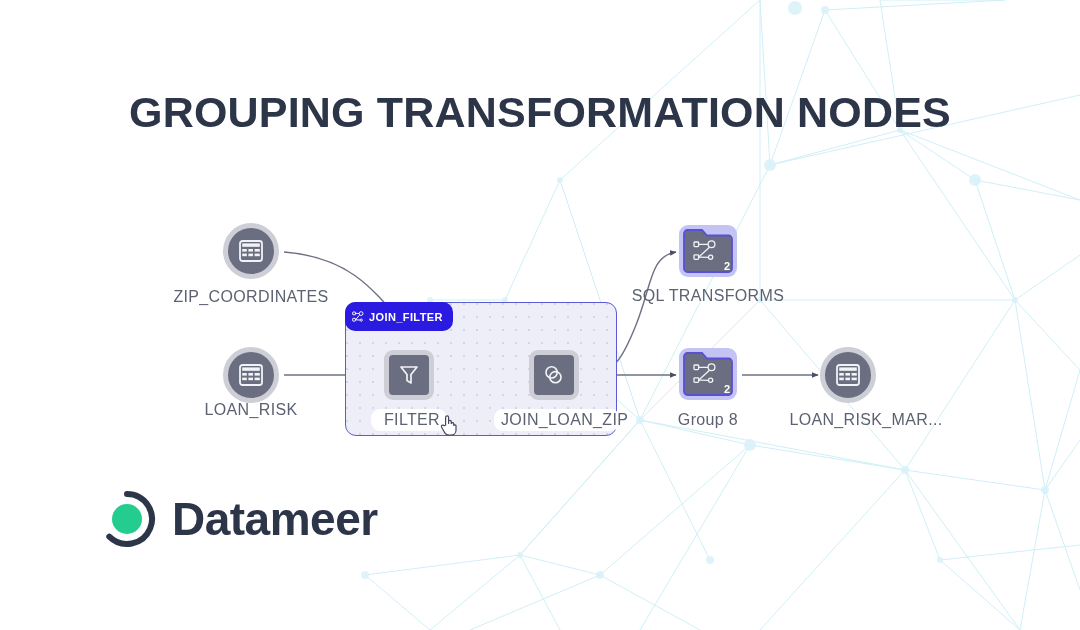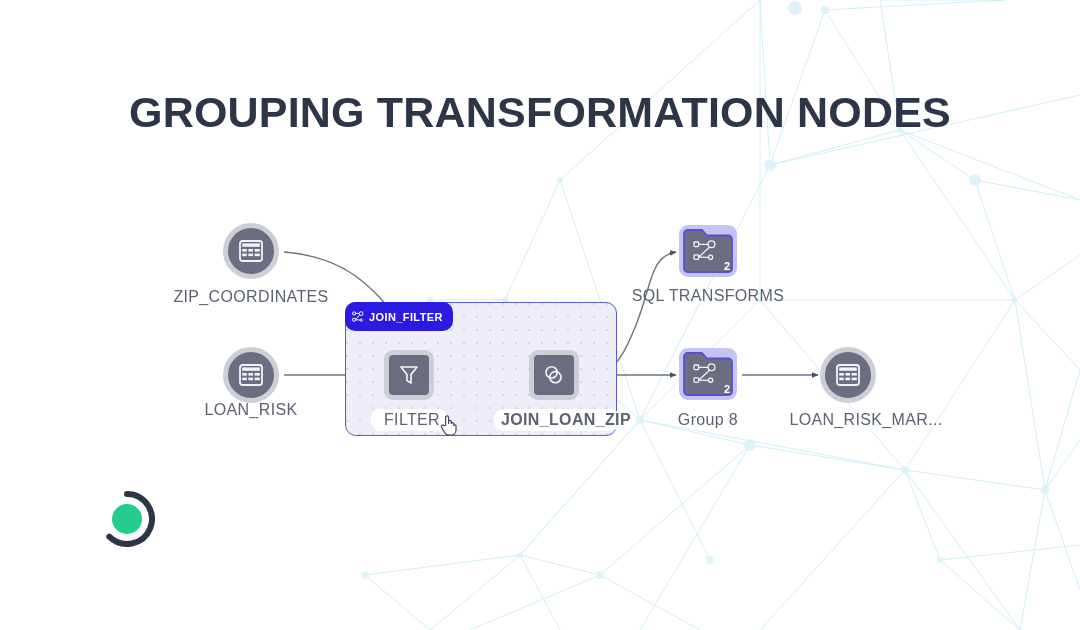--- a/index.html
+++ b/index.html
@@ -284,21 +284,21 @@
       </svg>
     </div>
     <div class="node-label inner" style="left:371px; top:409px; width:76px;text-align:right;">FILTER</div>
 
     <div class="node-square" style="left:529px; top:350px;">
       <svg width="24" height="22" viewBox="0 0 24 22">
         <circle cx="9.6" cy="8.4" r="5.6" fill="none" stroke="#f2f3f7" stroke-width="1.6"></circle>
         <circle cx="13.4" cy="13.2" r="5.6" fill="none" stroke="#f2f3f7" stroke-width="1.6"></circle>
       </svg>
     </div>
-    <div class="node-label inner" style="left:494px; top:409px; width:126px;font-weight:bold;">JOIN_LOAN_ZIP</div>
+    <div class="node-label inner" style="left:494px; top:409px; width:126px;">JOIN_LOAN_ZIP</div>
 
     <div class="node-folder" style="left:679px; top:225px;">
       <div class="folder-inner">
         <svg width="50" height="44" viewBox="0 0 50 44">
           <path d="M1,4.5 A3.5,3.5 0 0 1 4.5,1 L19,1 L24,6.5 L45.5,6.5 A3.5,3.5 0 0 1 49,10 L49,39.5 A3.5,3.5 0 0 1 45.5,43 L4.5,43 A3.5,3.5 0 0 1 1,39.5 Z" fill="#6b6e80" stroke="#5a4fd6" stroke-width="1.8"></path>
           <g stroke="#f2f3f7" stroke-width="1.3" fill="none">
             <rect x="11" y="13" width="4.6" height="4.6" rx="0.8"></rect>
             <rect x="11" y="25.8" width="4.6" height="4.6" rx="0.8"></rect>
             <circle cx="28.5" cy="15.3" r="3.4"></circle>
             <path d="M15.8,15.3 L25,15.3 M15.8,28 L26.2,18.4"></path>
@@ -351,15 +351,16 @@
                A1.4,1.4 0 0 1 4,11.7 Z" fill="#ffffff" stroke="#44485c" stroke-width="1.2" stroke-linejoin="round"></path>
     </svg>
 
   </div>
 
   <div id="logo">
     <svg width="58" height="58" viewBox="0 0 58 58" xmlns="http://www.w3.org/2000/svg">
       <path d="M29,4 A25,25 0 1 1 11.3,46.7" fill="none" stroke="#2d3548" stroke-width="6" stroke-linecap="round"></path>
       <circle cx="29" cy="29" r="15" fill="#24cc8f"></circle>
     </svg>
+    <div id="logo-word">Datameer</div>
   </div>
 
 </div>
 
 </body></html>

